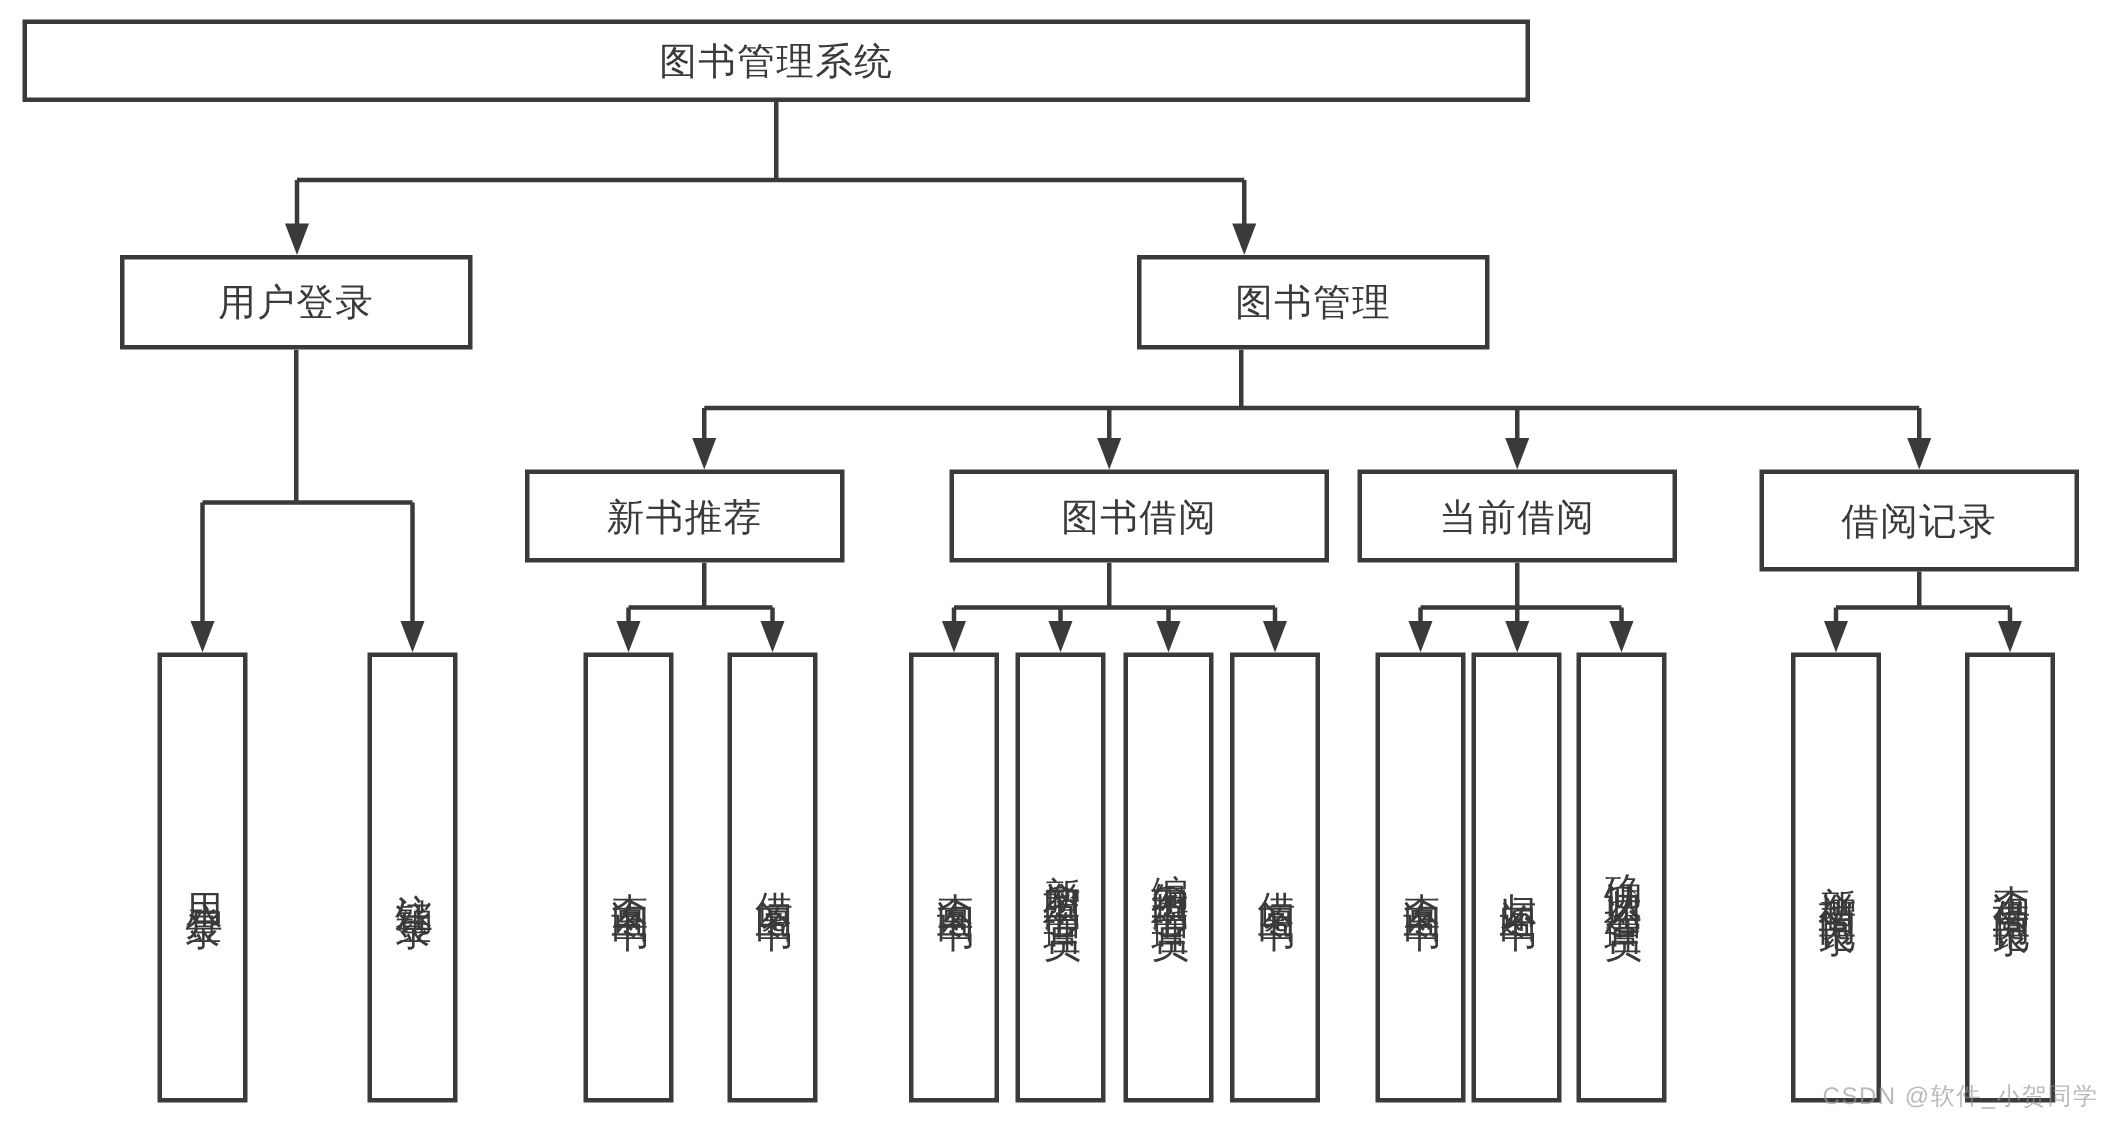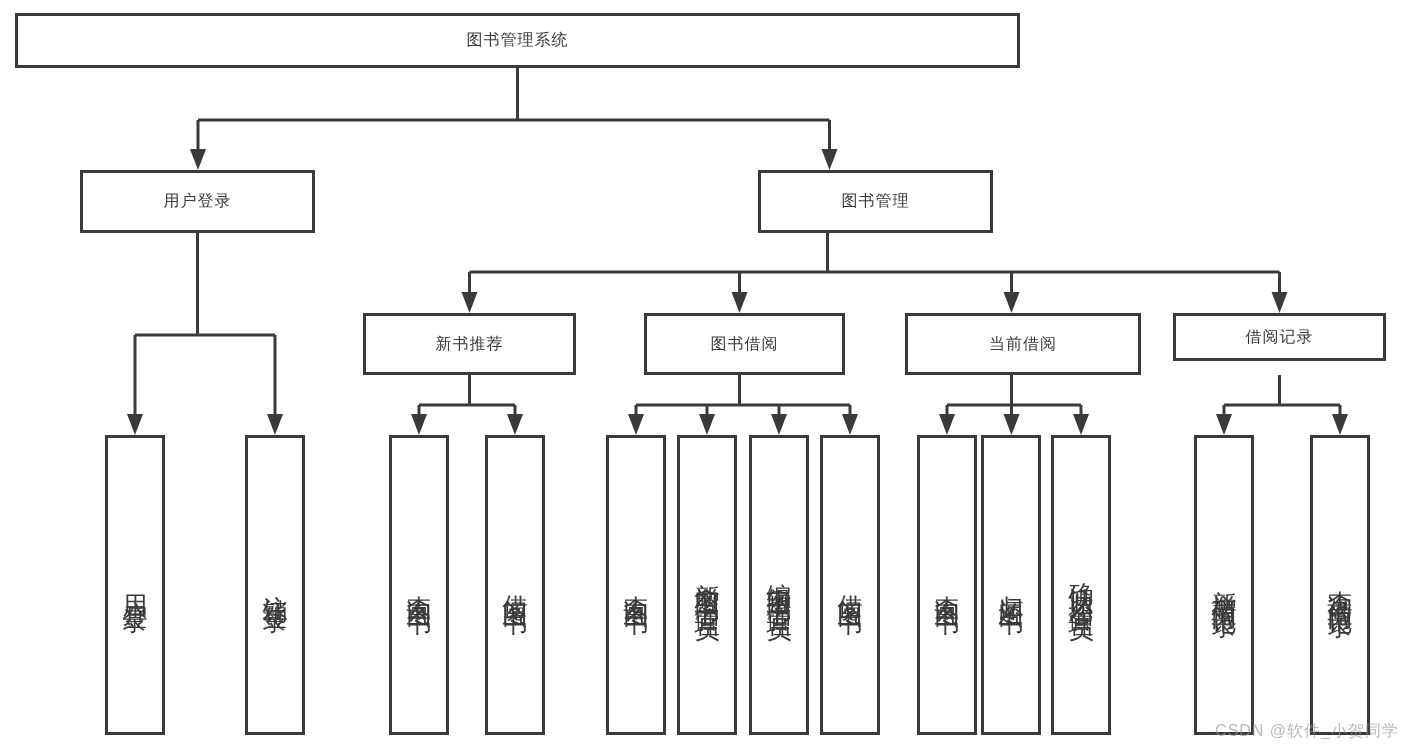--- a/index.html
+++ b/index.html
@@ -22,21 +22,21 @@
     background: #ffffff;
     border: 3px solid #3a3a3a;
     box-sizing: border-box;
     display: flex;
     align-items: center;
     justify-content: center;
     color: #3a3a3a;
     z-index: 2;
   }
   .node-h {
-    font-size: 16px;
+    font-size: 25px;
     letter-spacing: 1px;
   }
   .leaf {
     width: 60px;
     top: 435px;
     height: 300px;
   }
   .leaf .v-label {
     writing-mode: vertical-rl;
     text-orientation: mixed;
@@ -127,24 +127,24 @@
       <polygon points="1216,414 1232,414 1224,435"></polygon>
       <polygon points="1332,414 1348,414 1340,435"></polygon>
     </g>
   </svg>
 
   <div class="node node-h" style="left:15px; top:13px; width:1005px; height:55px;">图书管理系统</div>
 
   <div class="node node-h" style="left:80px; top:170px; width:235px; height:63px;">用户登录</div>
   <div class="node node-h" style="left:710px; top:170px; width:235px; height:63px;margin-left:48px;">图书管理</div>
 
-  <div class="node node-h" style="left:363px; top:313px; width:213px; height:62px;">新书推荐</div>
-  <div class="node node-h" style="left:633px; top:313px; width:201px; height:62px;margin-left:11px;">图书借阅</div>
-  <div class="node node-h" style="left:905px; top:313px; width:236px; height:62px;">当前借阅</div>
-  <div class="node node-h" style="left:1173px; top:313px; width:213px; height:48px;">借阅记录</div>
+  <div class="node node-h" style="left:350px; top:313px; width:213px; height:62px;">新书推荐</div>
+  <div class="node node-h" style="left:633px; top:313px; width:253px; height:62px;">图书借阅</div>
+  <div class="node node-h" style="left:905px; top:313px; width:213px; height:62px;">当前借阅</div>
+  <div class="node node-h" style="left:1173px; top:313px; width:213px; height:68px;">借阅记录</div>
 
   <div class="node leaf" style="left:105px;">
     <span class="v-label">用户登录</span>
   </div>
   <div class="node leaf" style="left:245px;">
     <span class="v-label">注销登录</span>
   </div>
 
   <div class="node leaf" style="left:389px;">
     <span class="v-label">查询图书</span>

